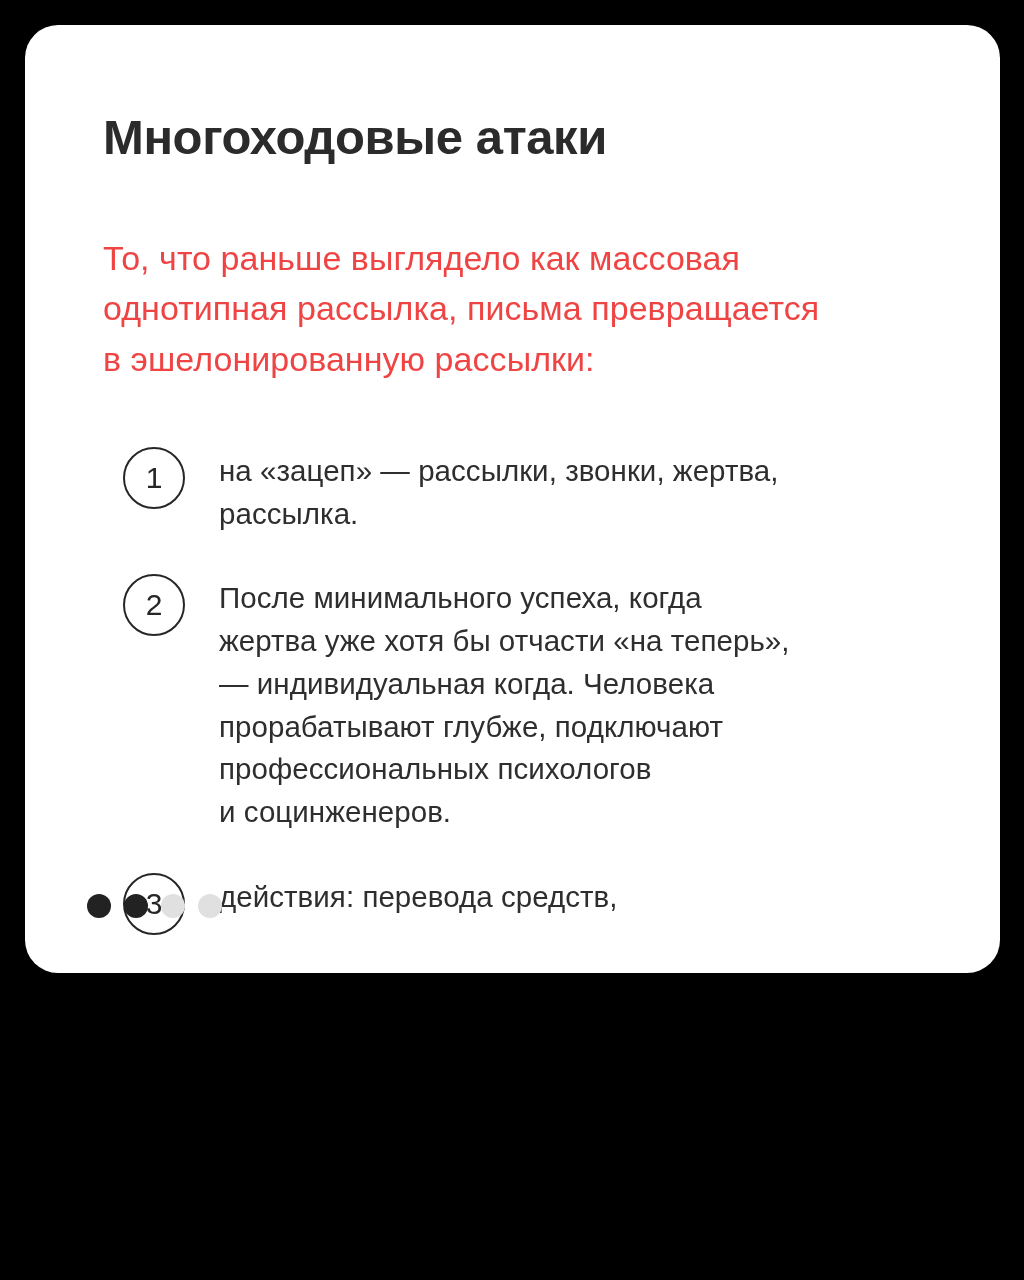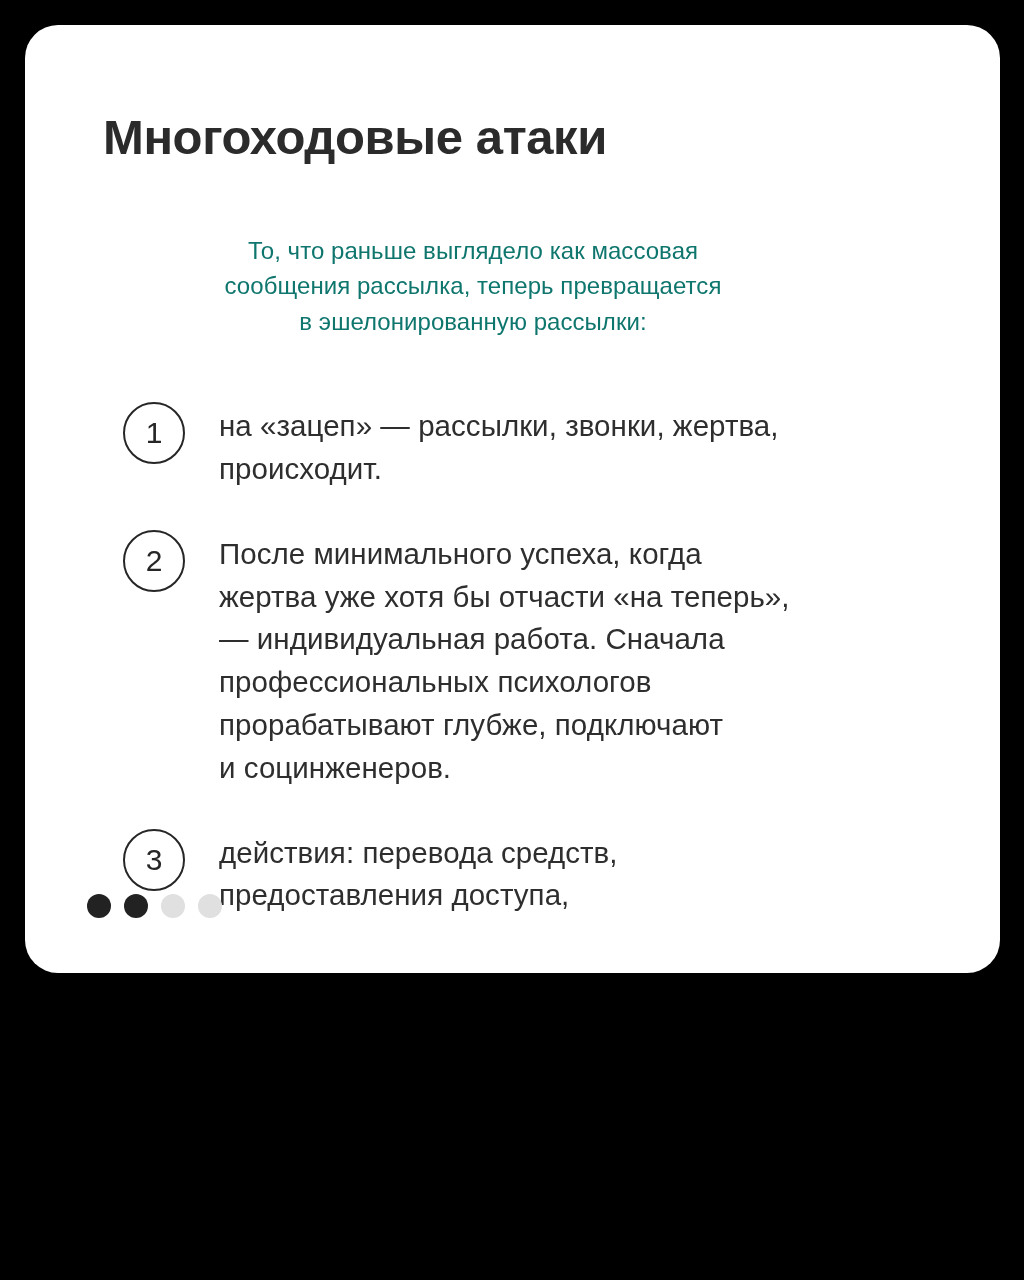--- a/index.html
+++ b/index.html
@@ -46,27 +46,26 @@
     color: #2b2b2b;
     letter-spacing: -0.4px;
     line-height: 1.12;
     margin: 0;
     white-space: nowrap;
   }
 
   .intro {
     margin: 0;
     padding-top: 68px;
-    font-size: 24px;
+    font-size: 34px;
     font-weight: 400;
-    color: #0f766e;
+    color: #ef4444;
     line-height: 1.48;
     max-width: 740px;
     letter-spacing: 0.05px;
-    text-align: center;
   }
   .intro-line { display: block; }
 
   .steps {
     list-style: none;
     margin: 0;
     padding: 0;
     padding-top: 62px;
   }
 
@@ -128,51 +127,50 @@
 
 <div class="stage">
   <div class="card">
 
     <div class="card-inner">
 
       <h1 class="page-title">Многоходовые атаки</h1>
 
       <p class="intro">
         <span class="intro-line">То, что раньше выглядело как массовая</span>
-        <span class="intro-line">сообщения рассылка, теперь превращается</span>
+        <span class="intro-line">однотипная рассылка, письма превращается</span>
         <span class="intro-line">в эшелонированную рассылки:</span>
       </p>
 
       <ul class="steps">
 
         <li class="step">
           <span class="step-badge">1</span>
           <span class="step-text">
             <span class="step-line">на «зацеп» — рассылки, звонки, жертва,</span>
-            <span class="step-line">происходит.</span>
+            <span class="step-line">рассылка.</span>
           </span>
         </li>
 
         <li class="step">
           <span class="step-badge">2</span>
           <span class="step-text">
             <span class="step-line">После минимального успеха, когда</span>
             <span class="step-line">жертва уже хотя бы отчасти «на теперь»,</span>
-            <span class="step-line">— индивидуальная работа. Сначала</span>
+            <span class="step-line">— индивидуальная когда. Человека</span>
+            <span class="step-line">прорабатывают глубже, подключают</span>
             <span class="step-line">профессиональных психологов</span>
-            <span class="step-line">прорабатывают глубже, подключают</span>
             <span class="step-line">и социнженеров.</span>
           </span>
         </li>
 
         <li class="step">
           <span class="step-badge">3</span>
           <span class="step-text">
             <span class="step-line">действия: перевода средств,</span>
-            <span class="step-line">предоставления доступа,</span>
           </span>
         </li>
 
       </ul>
     </div>
 
     <div class="pager" id="pager">
         <span class="dot active" style="background: rgb(34, 34, 34);"></span>
         <span class="dot active" style="background: rgb(34, 34, 34);"></span>
         <span class="dot" style="background: rgb(224, 224, 224);"></span>

